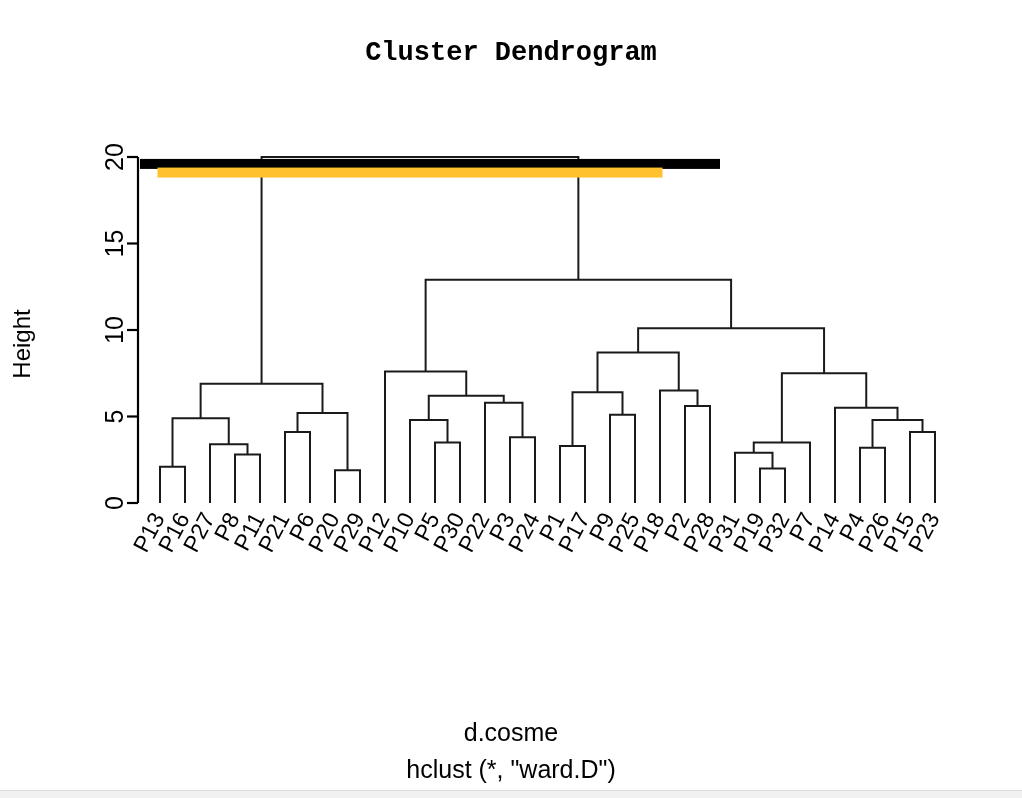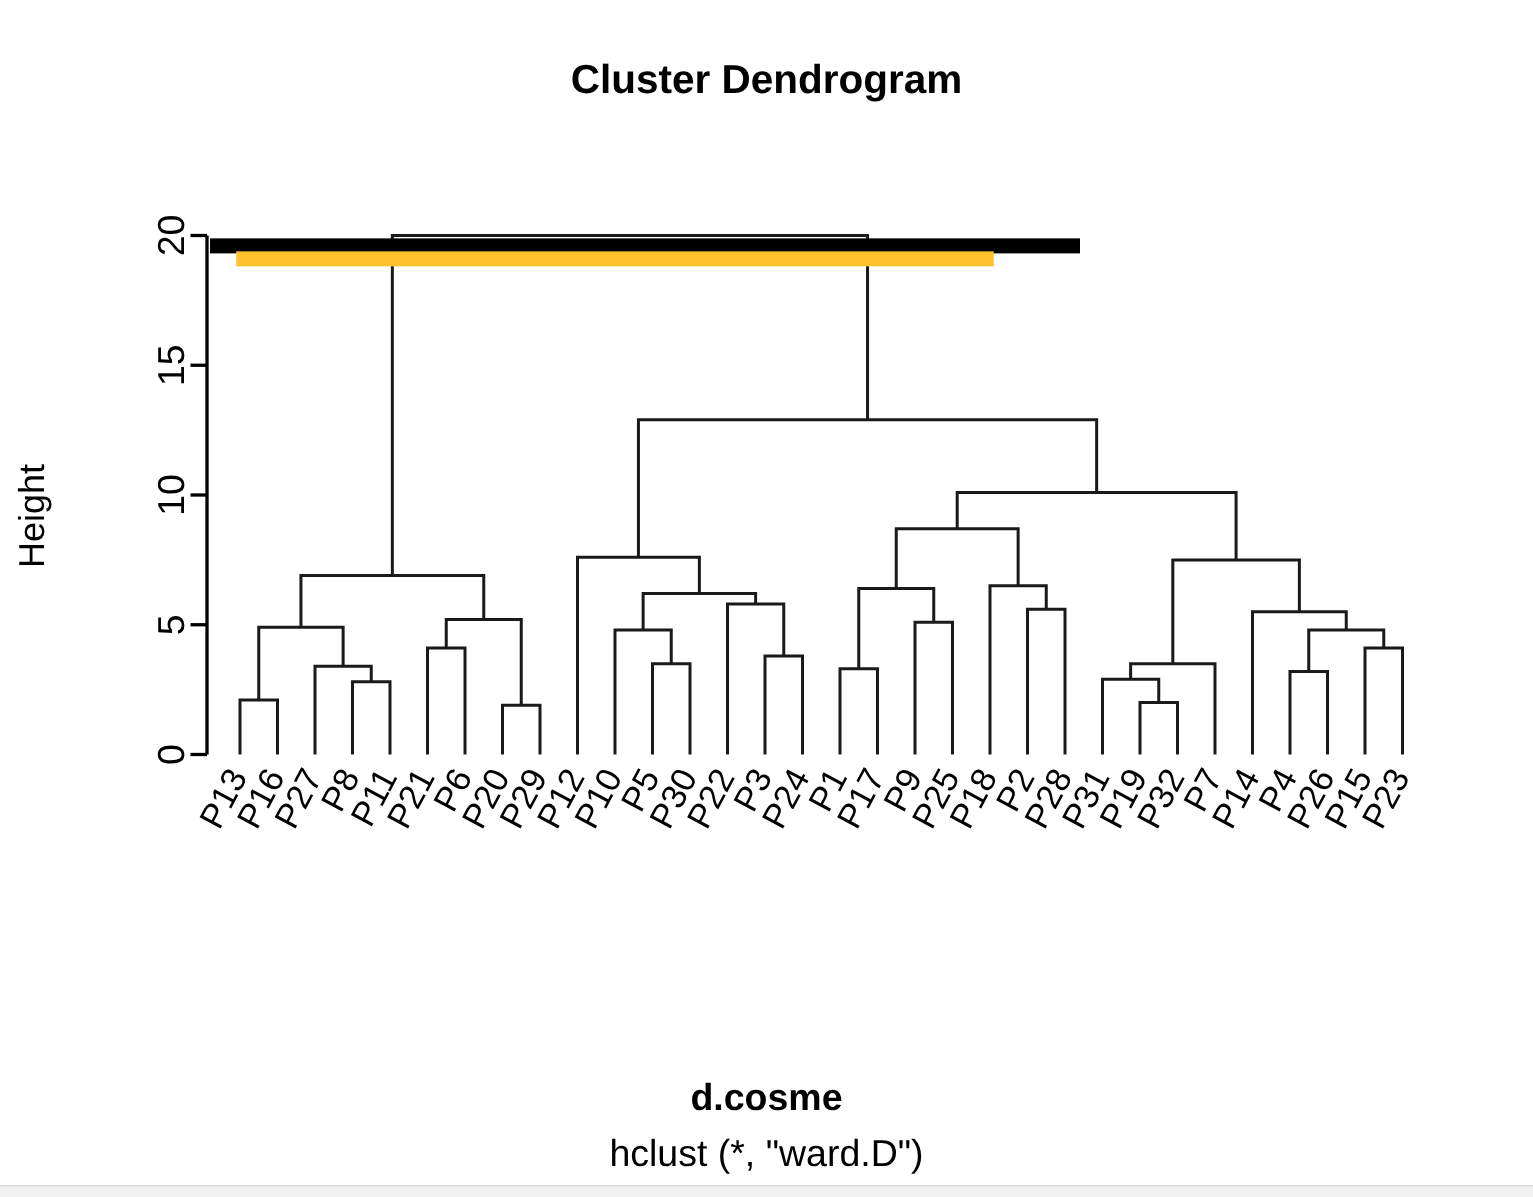--- a/index.html
+++ b/index.html
@@ -23,42 +23,42 @@
   }
   .chart-title {
     position: absolute;
     left: 0;
     top: 38px;
     width: 1022px;
     text-align: center;
     font-size: 27px;
     font-weight: bold;
     letter-spacing: 0px;
-    font-family: Liberation Sans, sans-serif;
+    font-family: Liberation Mono, monospace;
   }
   .ylabel {
     position: absolute;
     left: -38px;
     top: 330px;
     width: 120px;
     text-align: center;
     font-size: 24px;
     transform: rotate(-90deg);
     transform-origin: center center;
     font-family: "Liberation Sans", sans-serif;
   }
   .caption {
     position: absolute;
     left: 0;
     width: 1022px;
     text-align: center;
     font-size: 25px;
     font-family: "Liberation Sans", sans-serif;
   }
-  .caption-main { top: 718px; font-weight: bold; }
+  .caption-main { top: 718px; }
   .caption-sub  { top: 755px; }
   svg.dendro {
     position: absolute;
     left: 0; top: 0;
     width: 1022px;
     height: 798px;
     overflow: visible;
   }
   .tree-line {
     stroke: #1a1a1a;

